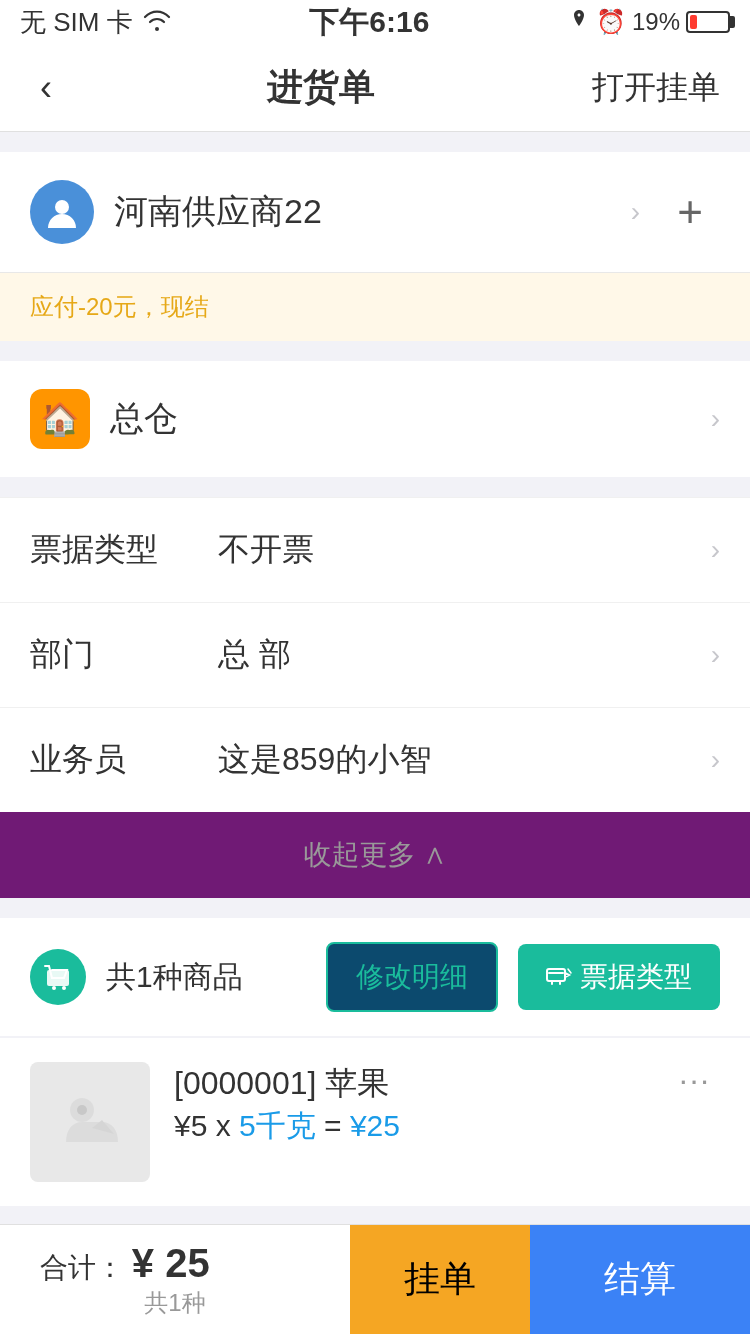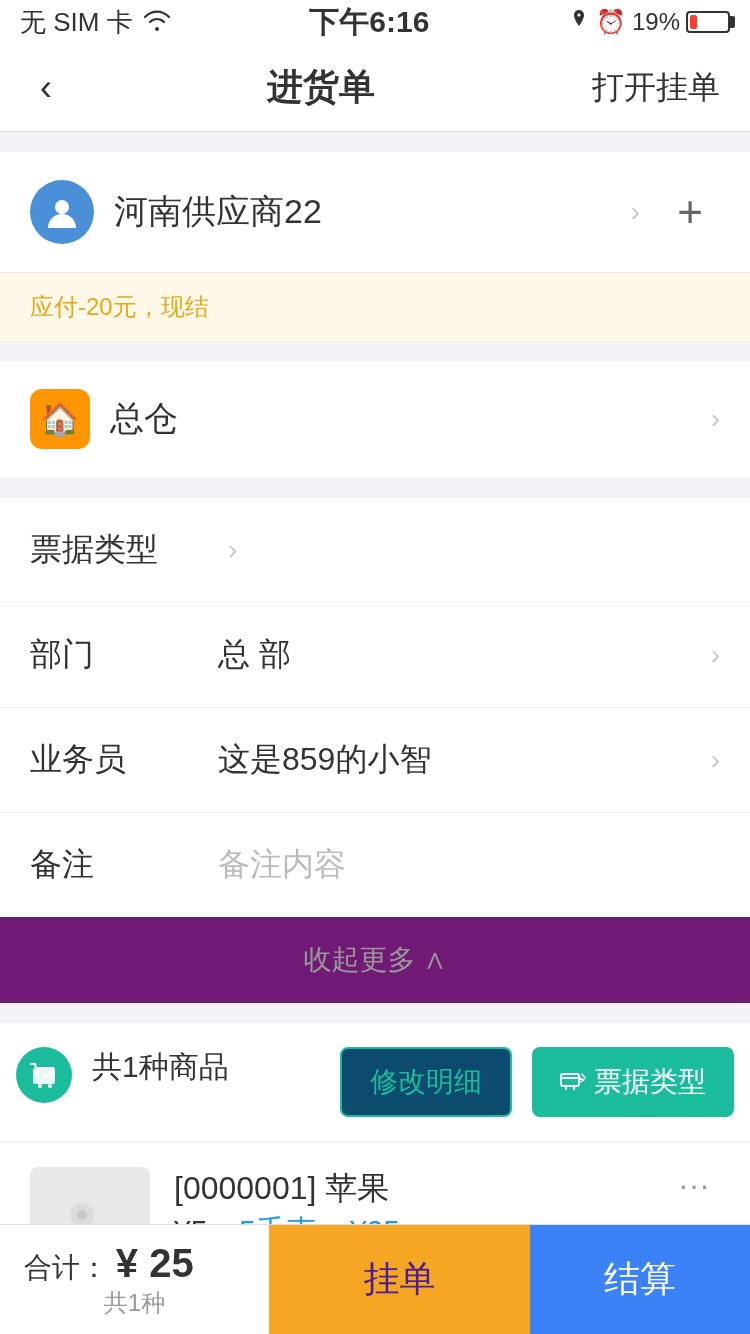--- a/index.html
+++ b/index.html
@@ -203,21 +203,22 @@
       text-align: center;
       padding: 24px 0;
       font-size: 28px;
       color: #999;
       cursor: pointer;
     }
 
     
     .product-header {
       display: flex;
-      padding: 24px 16px;
+      align-items: center;
+      padding: 24px 30px;
       background: #fff;
       margin-top: 0;
       gap: 20px;
     }
     .product-count-icon {
       width: 56px;
       height: 56px;
       border-radius: 50%;
       background: #1abc9c;
       display: flex;
@@ -300,40 +301,40 @@
       height: 110px;
       display: flex;
       background: #fff;
       border-top: 1px solid #e0e0e0;
     }
     .bottom-total {
       flex: 1;
       display: flex;
       flex-direction: column;
       justify-content: center;
-      padding: 0 24px;
+      padding: 0 40px;
     }
     .total-line {
       font-size: 28px;
       color: #333;
     }
     .total-amount {
       font-size: 40px;
       font-weight: 600;
       color: #333;
     }
     .total-count {
       font-size: 24px;
       color: #999;
       text-align: center;
     }
     .btn-hang {
-      width: 261px;
+      width: 180px;
       background: #f5a623;
-      color: #4c1d95;
+      color: #000000;
       font-size: 36px;
       border: none;
       cursor: pointer;
       display: flex;
       align-items: center;
       justify-content: center;
     }
     .btn-checkout {
       width: 220px;
       background: #3b82f6;
@@ -406,35 +407,32 @@
     <span class="warehouse-name">总仓</span>
     <span class="chevron">›</span>
   </div>
 </div>
 
 <div class="section-gap"></div>
 
 <div class="card">
   <div class="form-row">
     <span class="form-label">票据类型</span>
+    <span class="form-value">不开票</span>
     <span class="chevron">›</span>
   </div>
   <div class="form-row">
     <span class="form-label">部门</span>
     <span class="form-value">总 部</span>
     <span class="chevron">›</span>
   </div>
   <div class="form-row">
     <span class="form-label">业务员</span>
     <span class="form-value">这是859的小智</span>
     <span class="chevron">›</span>
-  </div>
-  <div class="form-row">
-    <span class="form-label">备注</span>
-    <span class="form-placeholder">备注内容</span>
   </div>
 </div>
 
 <div class="collapse-bar">收起更多 ∧</div>
 
 <div class="section-gap"></div>
 
 <div class="card">
   <div class="product-header">
     <div class="product-count-icon">

